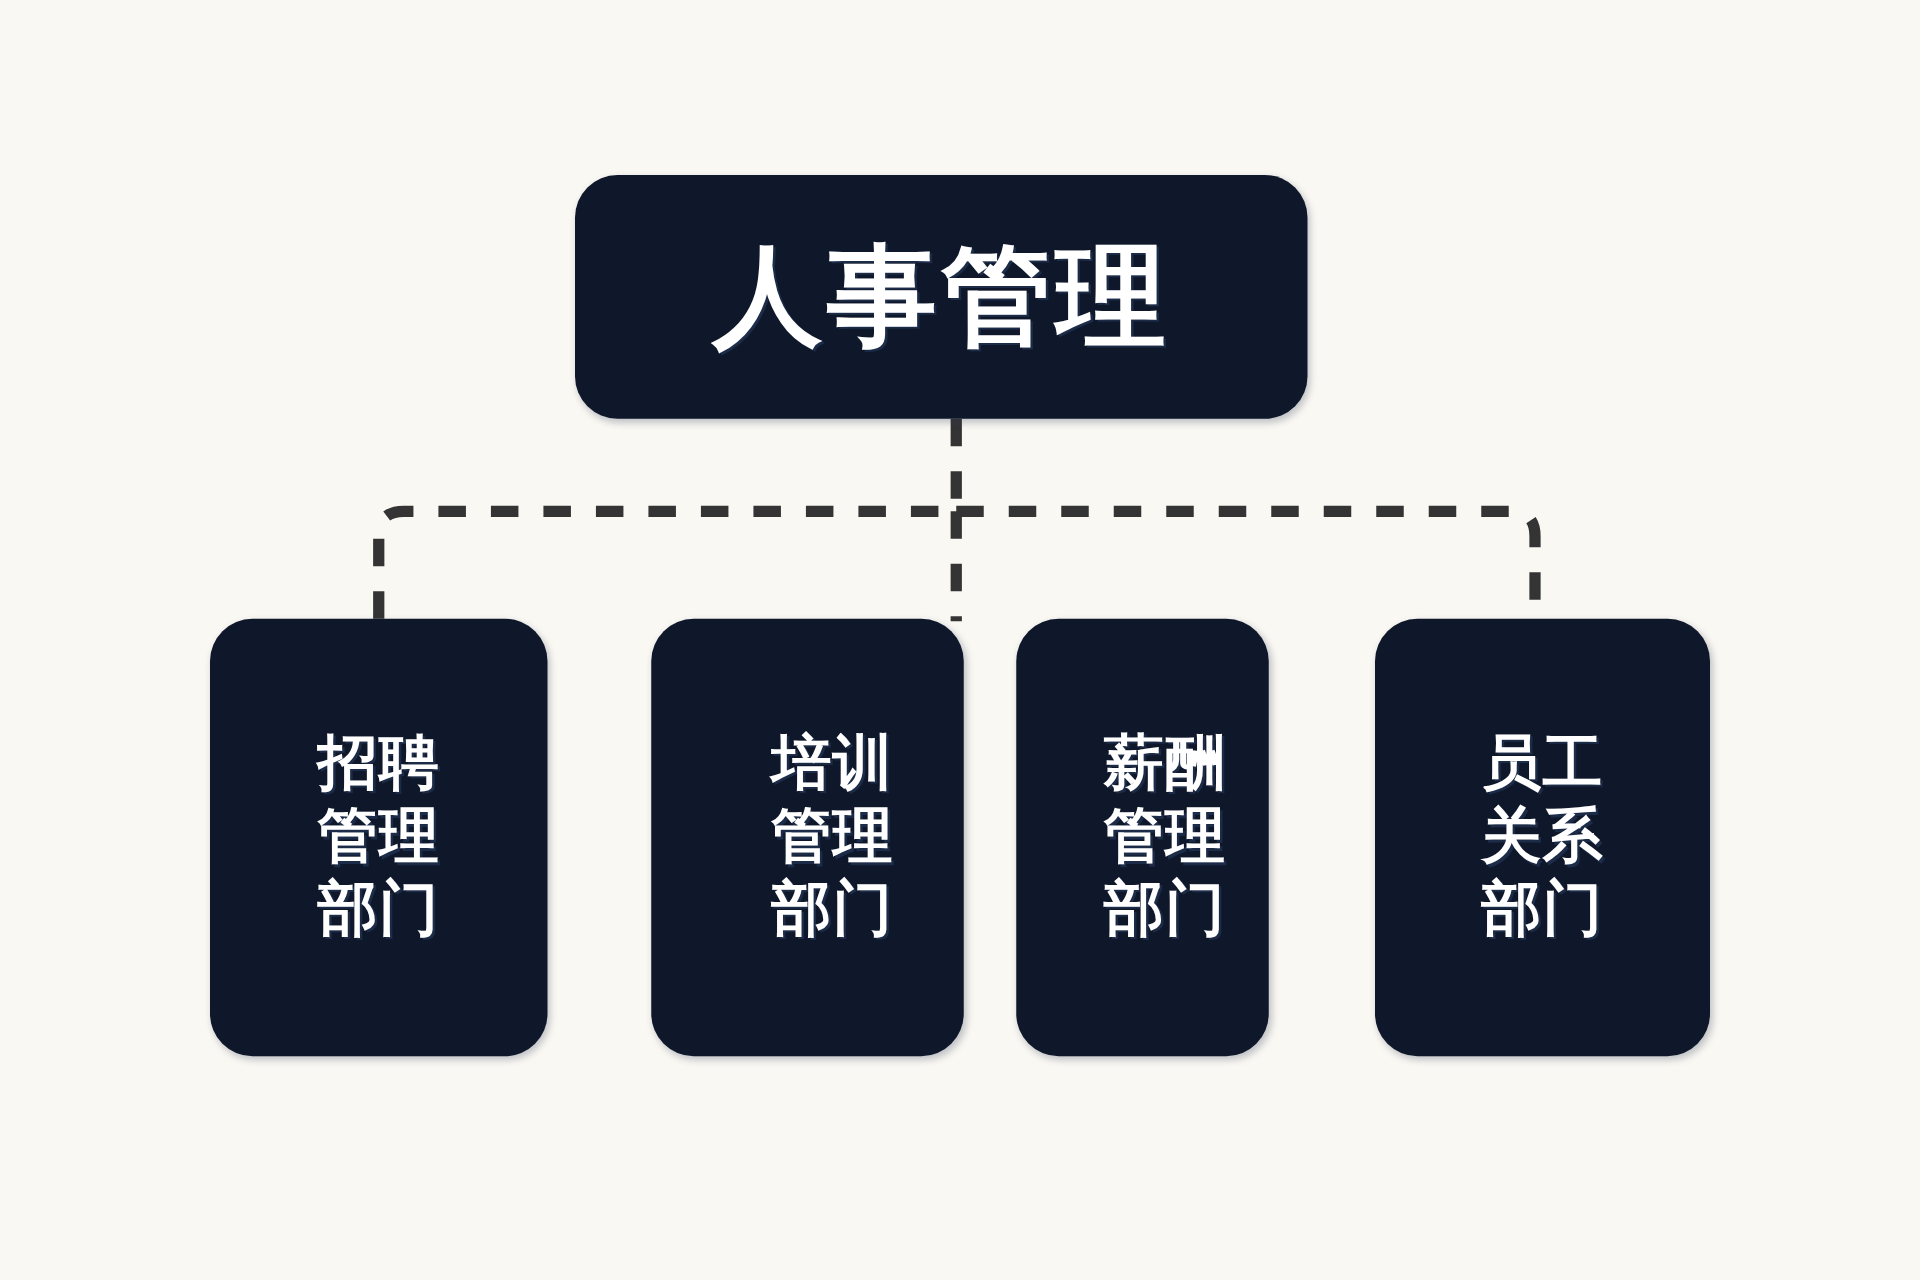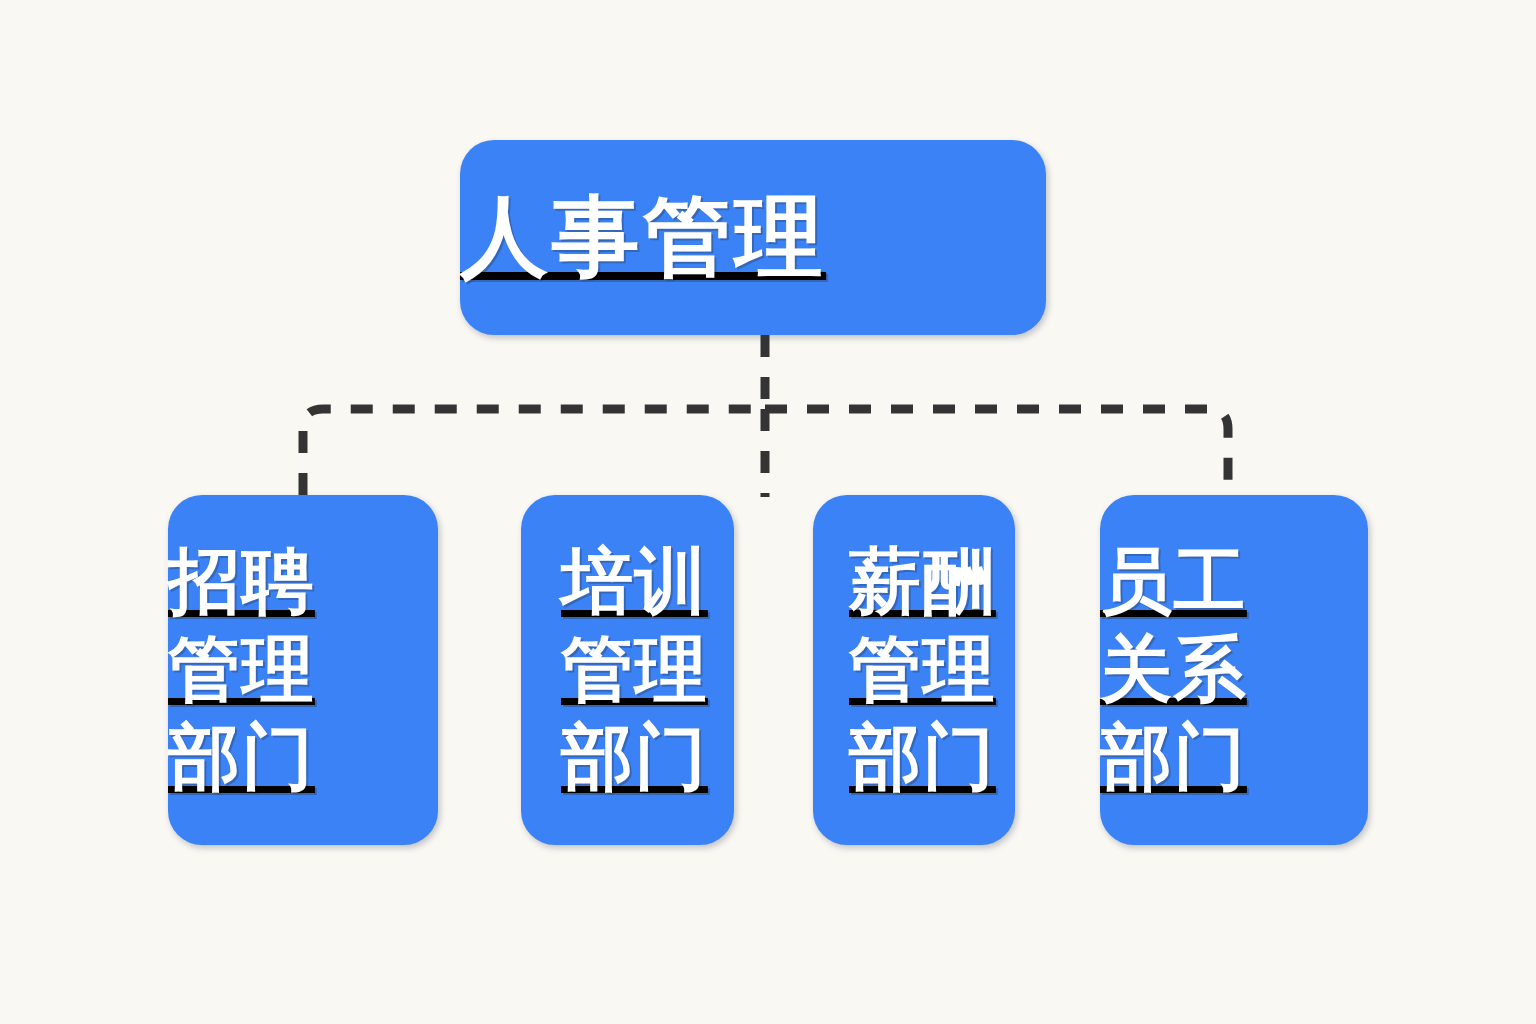--- a/index.html
+++ b/index.html
@@ -32,24 +32,23 @@
     pointer-events: none;
   }
 
   
   .node {
     position: absolute;
     z-index: 2;
     box-sizing: border-box;
     display: flex;
     align-items: center;
-    justify-content: flex-start;
-    background: #3b82f6;
+    justify-content: center;
+    background: #0f172a;
     box-shadow: 2px 3px 6px rgba(40, 55, 80, 0.28);
-    text-decoration: underline;
     -webkit-font-smoothing: antialiased;
   }
 
   .node-label {
     color: #ffffff;
     font-weight: bold;
     text-align: center;
     line-height: 1.16;
     letter-spacing: 0.02em;
     text-shadow: 2px 2px 0 rgba(45, 72, 108, 0.45);
@@ -70,26 +69,26 @@
     letter-spacing: 0.04em;
   }
 
   
   .node-child {
     top: 495px;
     height: 350px;
     border-radius: 34px;
   }
   .node-child .node-label {
-    font-size: 72px;
+    font-size: 48px;
     line-height: 1.22;
   }
 
   #node-child-0 { left: 168px;  width: 270px; }
-  #node-child-1 { left: 521px;  width: 213px; padding-left: 40px; }
+  #node-child-1 { left: 521px;  width: 250px; padding-left: 40px; }
   #node-child-2 { left: 813px;  width: 202px; padding-left: 36px; }
   #node-child-3 { left: 1100px; width: 268px; }
 
 </style>
 </head>
 <body>
 
 <div id="diagram-root">
 
   <svg id="connector-layer" viewBox="0 0 1536 1024" width="1536" height="1024" xmlns="http://www.w3.org/2000/svg" aria-hidden="true">

